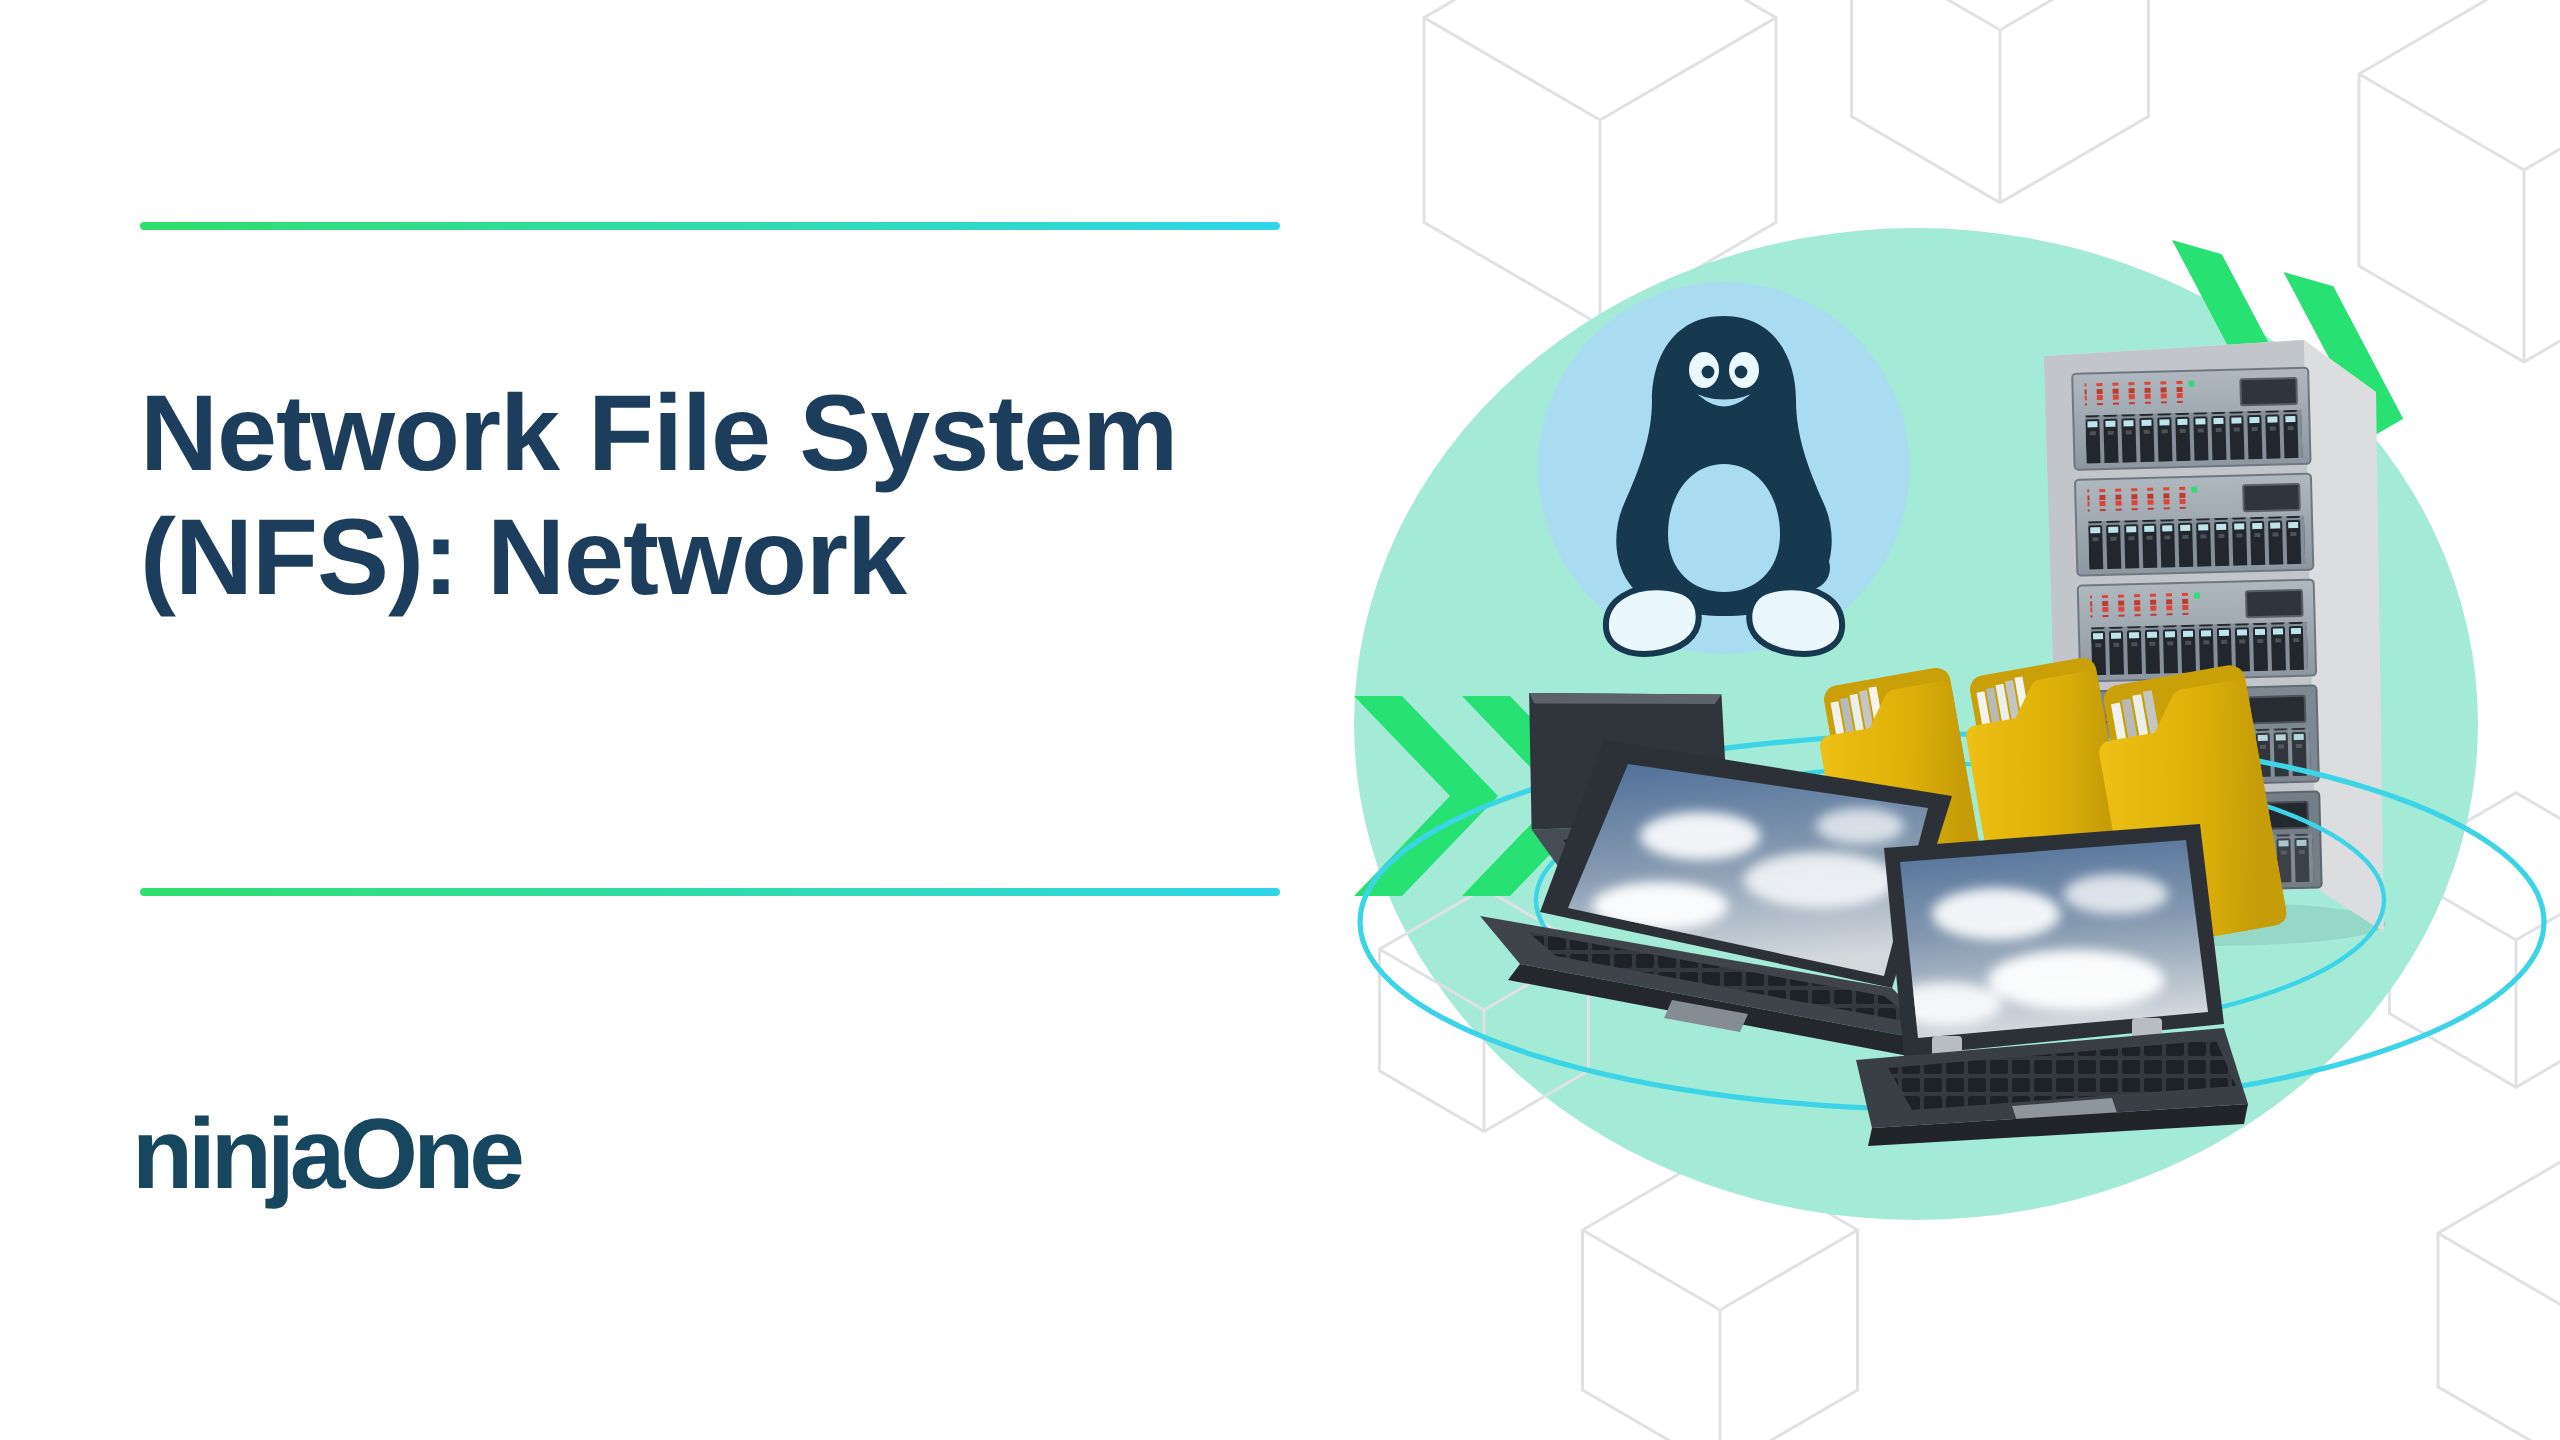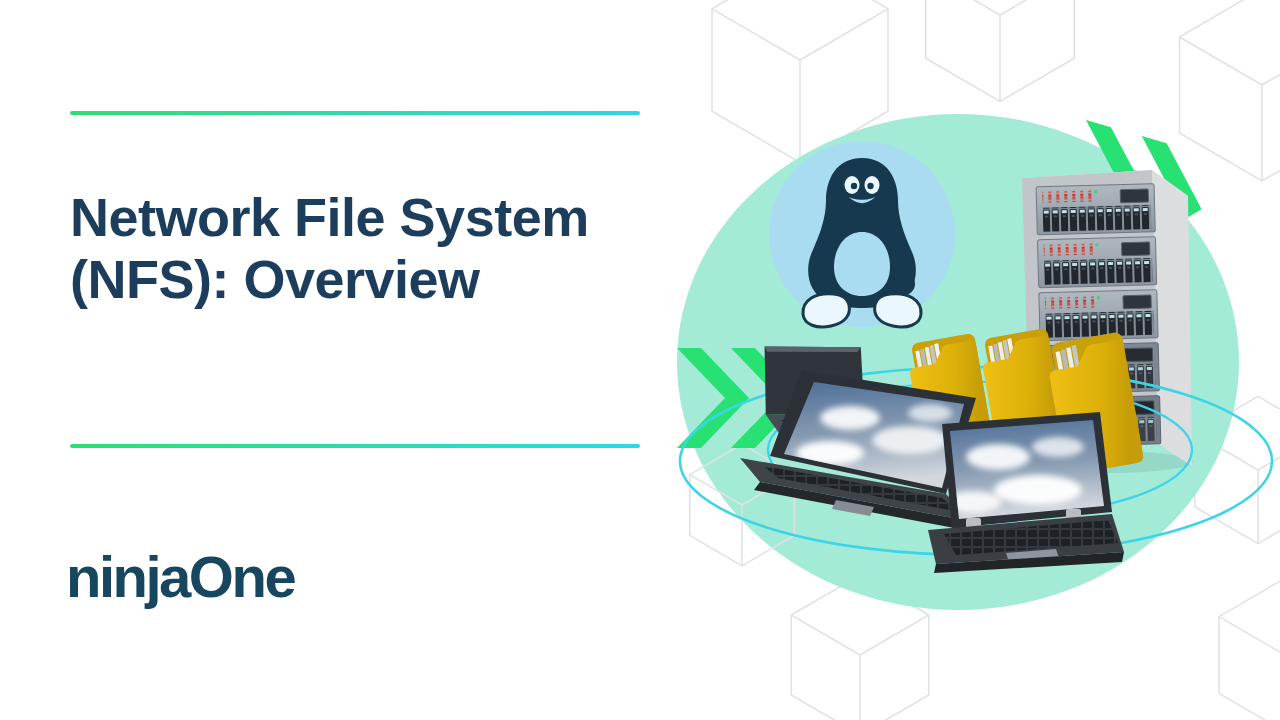--- a/index.html
+++ b/index.html
@@ -14,33 +14,33 @@
   #rule-top{top:111px;}
   #rule-bottom{top:444px;}
   .title{
     position:absolute;left:70px;top:150px;
     font-size:54px;line-height:62px;font-weight:700;
     color:var(--title-navy,#1c3e5c);letter-spacing:-0.5px;white-space:nowrap;
   }
   .title span{display:block;}
   .logo{
     position:absolute;left:66px;top:540px;
-    font-size:58px;line-height:74px;font-weight:700;
+    font-size:50px;line-height:74px;font-weight:700;
     color:var(--logo-navy,#17465f);letter-spacing:-2.5px;
   }
   #illu{position:absolute;left:640px;top:0;width:640px;height:720px;}
 </style>
 </head>
 <body>
 
 <div class="rule" id="rule-top"></div>
 
 <h1 class="title">
   <span>Network File System</span>
-  <span>(NFS): Overview</span>
+  <span>(NFS): Network</span>
 </h1>
 
 <div class="rule" id="rule-bottom"></div>
 
 <div class="logo">ninjaOne</div>
 
 <svg id="illu" viewBox="640 0 640 720" aria-hidden="true">
   <defs>
     <g id="cube" fill="none" stroke="var(--hex-grey,#e0e1e5)" stroke-width="1.5">
       <path vector-effect="non-scaling-stroke" d="M0,-64 L55,-32 L55,32 L0,64 L-55,32 L-55,-32 Z"></path>

